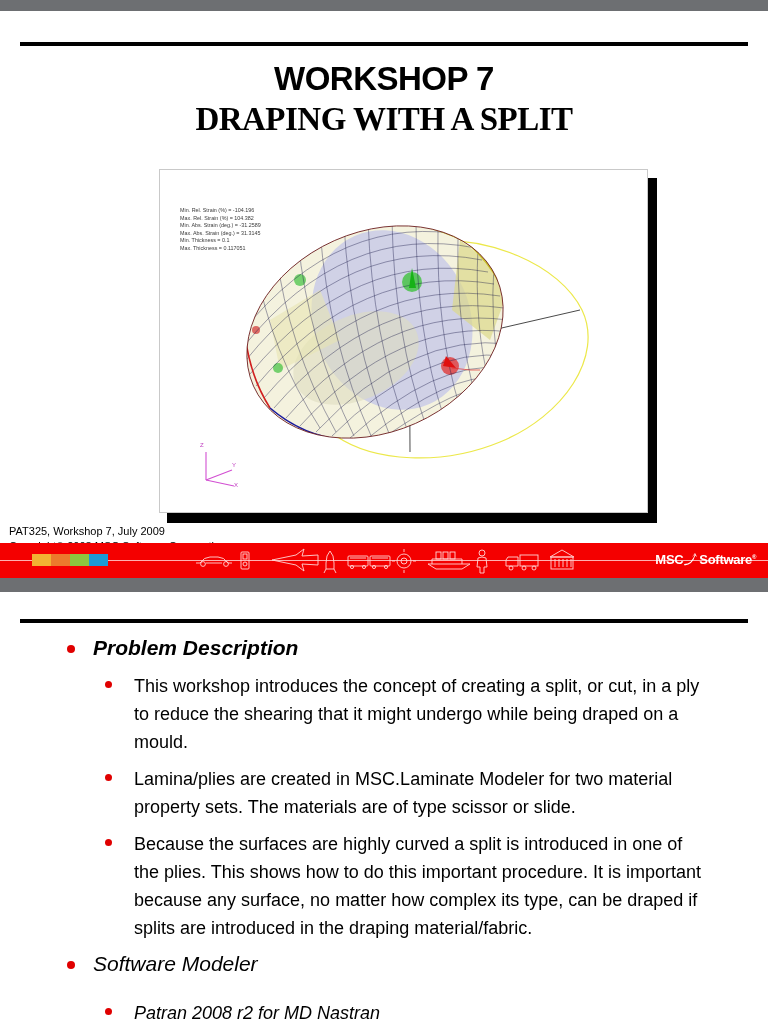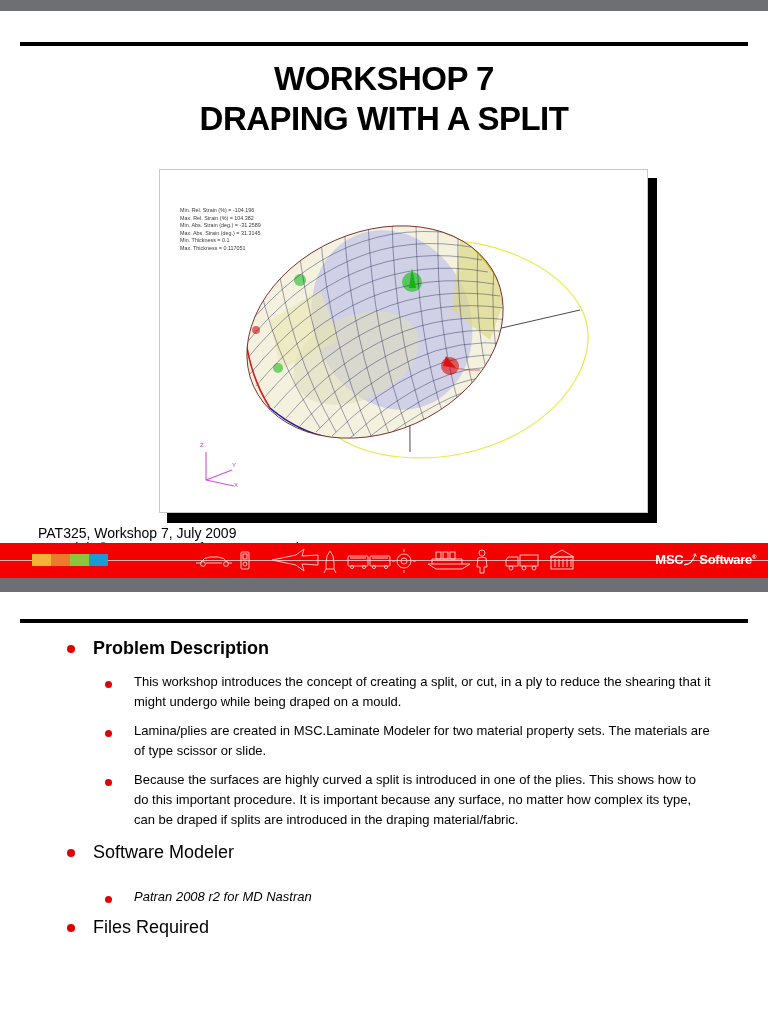--- a/index.html
+++ b/index.html
@@ -24,21 +24,21 @@
   .title{
     position:absolute;left:0;top:48px;width:768px;
     text-align:center;
     font-weight:bold;
     font-size:33px;
     line-height:40px;
     letter-spacing:-0.5px;
     color:#000;
     font-family:"Liberation Sans", sans-serif;
   }
-  .title .l2{display:block;}
+  .title .l2{display:block;font-family:Liberation Serif, serif;}
 
   
   .figwrap{position:absolute;left:159px;top:158px;width:490px;height:345px;}
   .figshadow{position:absolute;left:8px;top:9px;width:490px;height:345px;background:#000;}
   .figpanel{position:absolute;left:0;top:0;width:487px;height:342px;background:#fff;border:1px solid #c9c9c9;overflow:hidden;}
 
   .figstats{
     position:absolute;left:20px;top:37px;
     font-size:5.4px;line-height:7.6px;color:#3a3a3a;
     font-family:"Liberation Sans", sans-serif;
@@ -46,24 +46,23 @@
   }
   .figstats div{margin:0;padding:0;}
 
   .figsvg{position:absolute;left:0;top:0;width:487px;height:342px;}
 
   .axislabel{position:absolute;font-size:6px;color:#c040c0;font-family:"Liberation Sans", sans-serif;}
 
   
   .foot{
     position:absolute;left:9px;
-    font-size:14px;color:#000;
+    font-size:11px;color:#000;
     font-family:"Liberation Sans", sans-serif;
     white-space:nowrap;
-    margin-left:29px;
   }
   .foot.l1{top:514px;}
   .foot.l2{top:529px;}
   .pagenum{
     position:absolute;left:365px;top:529px;
     font-size:9.5px;color:#000;white-space:nowrap;
     font-family:"Liberation Sans", sans-serif;
   }
 
   
@@ -85,31 +84,32 @@
   .graystrip{position:absolute;left:0;top:578px;width:768px;height:14px;background:#6d6f72;}
 
   
   .slide2{position:absolute;left:0;top:592px;width:768px;height:432px;background:#fff;}
   .rule.top2{left:20px;top:27px;width:728px;}
 
   .content{position:absolute;left:0;top:43px;width:768px;}
 
   .l1item{position:relative;margin:0 0 0 0;padding:0 0 0 93px;min-height:28px;}
   .l1item .txt{
-    font-size:18px;font-weight:bold;color:#000;line-height:26px;
-    font-family:"Liberation Sans", sans-serif;
+    font-size:21px;font-weight:bold;color:#000;line-height:26px;
+    font-family:"Liberation Sans", sans-serif;
+    font-style:italic;
   }
   .l1item.plain .txt{font-weight:normal;}
   .bullet1{
     position:absolute;left:67px;top:10px;width:8px;height:8px;border-radius:50%;background:#e00000;
   }
 
   .l2item{position:relative;padding:0 0 0 134px;margin-top:9px;}
   .l2item .txt{
-    font-size:13px;color:#000;line-height:20px;
+    font-size:18px;color:#000;line-height:28px;
     font-family:"Liberation Sans", sans-serif;
     padding-right:57px;
     display:block;
   }
   .bullet2{
     position:absolute;left:105px;top:9px;width:7px;height:7px;border-radius:50%;background:#e00000;
   }
   .tight{margin-top:20px;font-style:italic;}
 </style>
 </head>

